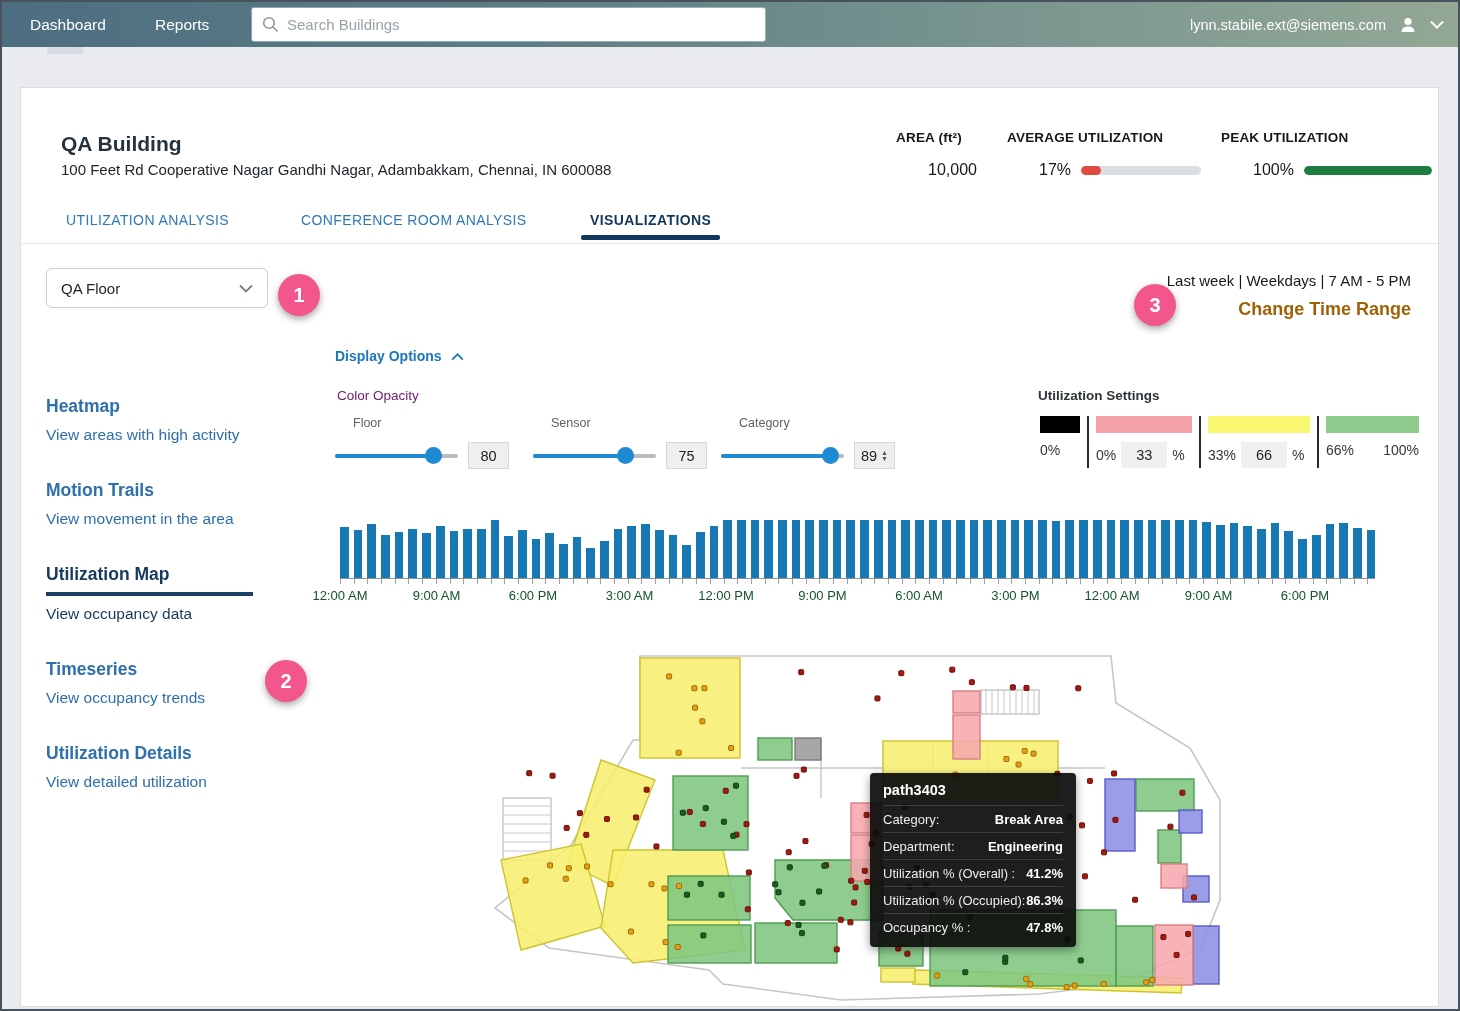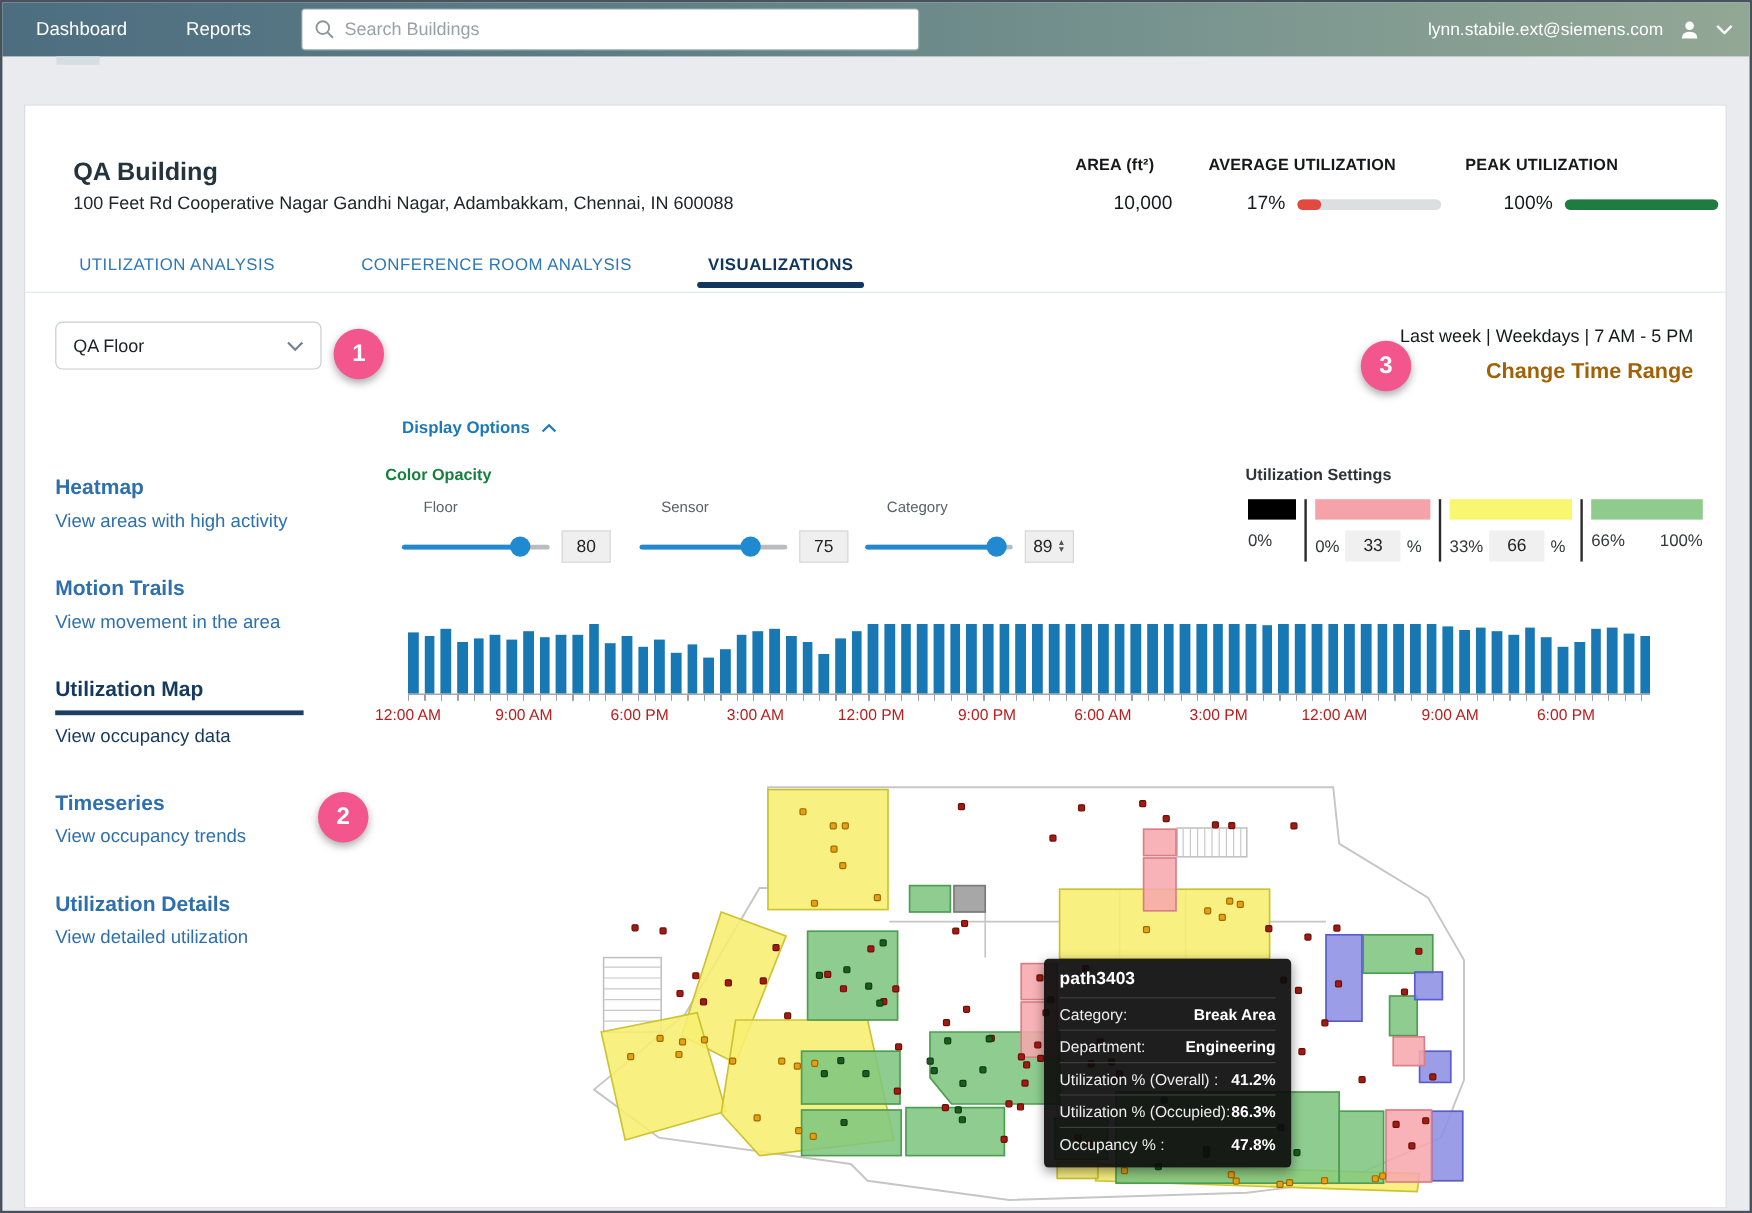--- a/index.html
+++ b/index.html
@@ -52,21 +52,21 @@
     box-shadow:0 3px 7px rgba(0,0,0,.35); }
   .badge1 { left:257px; top:186px; }
   .badge2 { left:244px; top:572px; }
   .badge3 { left:1113px; top:196px; }
 
   .time-text { position:absolute; right:27px; top:184px; font-size:15px; color:#17191c; }
   .time-link { position:absolute; right:27px; top:211px; font-size:18px; font-weight:bold; color:#a16207; cursor:pointer; }
 
   
   .display-opts { position:absolute; left:314px; top:260px; font-size:14px; font-weight:bold; color:#1b78bb; cursor:pointer; }
-  .color-opacity { position:absolute; left:300px; top:300px; font-size:13.5px; font-weight:bold; color:#15803d; }
+  .color-opacity { position:absolute; left:316px; top:300px; font-size:13.5px; font-weight:normal; color:#701a75; }
   .slider-block { position:absolute; top:328px; width:186px; }
   .slider-label { font-size:12.5px; color:#5a6168;margin-left:18px; }
   .slider-row { position:relative; margin-top:16px; height:20px; }
   .slider-track { position:absolute; left:0; top:8px; width:123px; height:4px; background:#b9bcbf; border-radius:2px; }
   .slider-fill { position:absolute; left:0; top:8px; height:4px; background:#1f8ad1; border-radius:2px; }
   .slider-thumb { position:absolute; top:1px; width:17px; height:17px; border-radius:50%; background:#1f8ad1; cursor:pointer; }
   .slider-valbox { position:absolute; left:133px; top:-4px; width:41px; height:27px; background:#efefef; border:1px solid #d7d7d7;
     font-size:14.5px; color:#222; display:flex; align-items:center; justify-content:center; }
   .spinner { display:flex; flex-direction:column; font-size:7px; color:#555; line-height:6px; margin-left:4px; }
 
@@ -79,36 +79,36 @@
   .urow { display:flex; align-items:center; font-size:14px; color:#33383d; gap:5px; }
   .ubox { width:46px; height:26px; background:#f0f0f0; display:flex; align-items:center; justify-content:center; font-size:14.5px; color:#222;text-align:right; }
 
   
   .chart { position:absolute; left:319px; top:430px; width:1035px; }
   .bars { display:flex; align-items:flex-end; gap:5px; height:60px; }
   .bar { flex:1; background:#1878b4; }
   .axis { position:relative; margin-top:0; height:7px; border-top:1.5px solid #8f9499;
     background:repeating-linear-gradient(90deg,#9a9fa4 0 1px,transparent 1px 13.7px); background-size:100% 5px; background-repeat:no-repeat; }
   .ticklbls { position:relative; height:18px; margin-top:3px; }
-  .ticklbl { position:absolute; transform:translateX(-50%); font-size:13px; color:#b91c1c; white-space:nowrap; }
+  .ticklbl { position:absolute; transform:translateX(-50%); font-size:13px; color:#14532d; white-space:nowrap; }
 
   
   .sidebar { position:absolute; left:25px; top:308px; width:270px; }
   .side-item { margin-bottom:36px; cursor:pointer; }
   .side-title { font-size:17.5px; font-weight:bold; color:#2e6fad; }
   .side-sub { font-size:15.5px; color:#2e6fad; margin-top:9px; }
   .side-item.active .side-title, .side-item.active .side-sub { color:#16395f; }
   .side-underline { width:207px; height:3.5px; background:#1c3f66; margin-top:7px; }
 
   
   .floorwrap { position:absolute; left:462px; top:560px; width:760px; height:360px; }
   .floorwrap svg { position:absolute; left:0; top:0; }
 
   .tooltip { position:absolute; left:387px; top:125px; width:206px; background:rgba(13,13,13,.93); border-radius:4px;
-    padding:9px 13px 7px 13px; color:#fff; box-shadow:0 3px 10px rgba(0,0,0,.4);margin-top:26px; }
+    padding:9px 13px 7px 13px; color:#fff; box-shadow:0 3px 10px rgba(0,0,0,.4); }
   .tt-title { font-size:14.5px; font-weight:bold; padding-bottom:7px; border-bottom:1px solid #3e3e3e; }
   .tt-row { display:flex; justify-content:space-between; align-items:center; font-size:13px; padding:5.5px 0;
     border-bottom:1px solid #3e3e3e; }
   .tt-row:last-child { border-bottom:none; }
   .tt-label { color:#ececec; }
   .tt-value { font-weight:bold; color:#fff; }
 </style>
 </head>
 <body>
 

